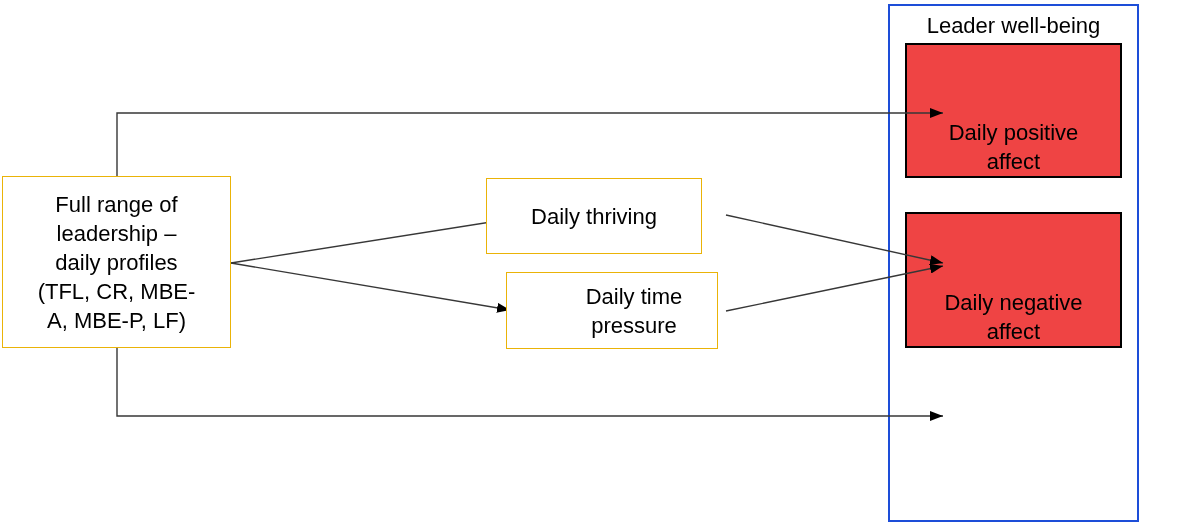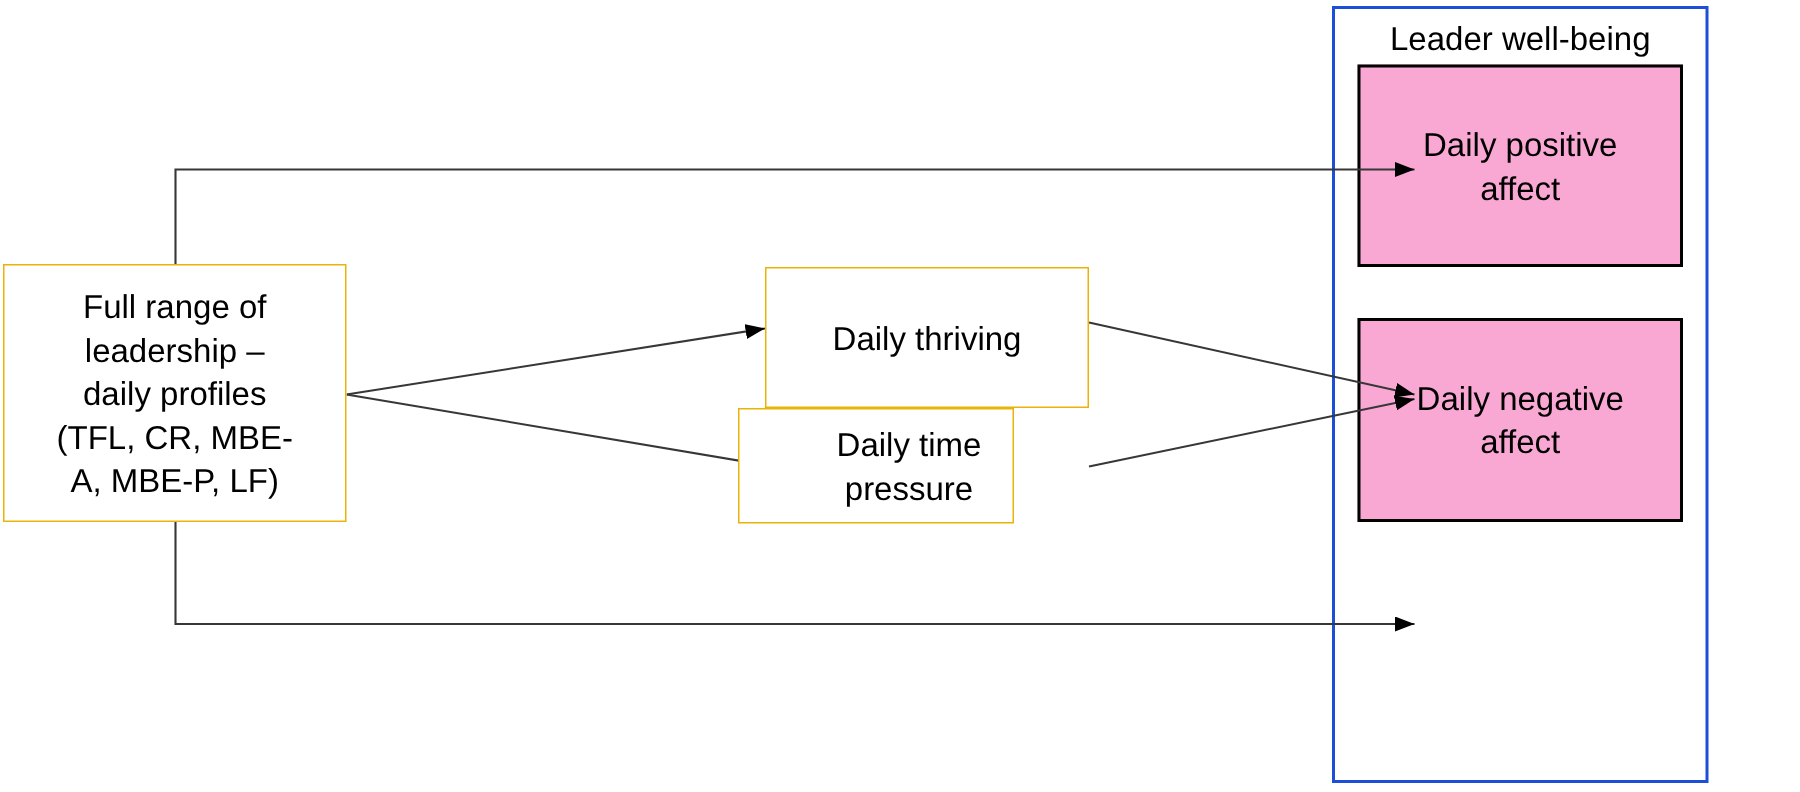--- a/index.html
+++ b/index.html
@@ -27,41 +27,41 @@
     display: flex;
     align-items: center;
     justify-content: center;
     text-align: center;
     font-size: 22px;
     line-height: 29px;
     white-space: pre-line;
   }
   .node-label { white-space: pre-line; }
   #leadership-box { left: 2px;   top: 176px; width: 229px; height: 172px; z-index: 2; }
-  #thriving-box   { left: 510px; top: 178px; width: 216px; height: 94px;  z-index: 2; }
-  #timepressure-box { left: 492px; top: 272px; width: 184px; height: 77px; z-index: 2; padding-left: 44px; }
+  #thriving-box   { left: 486px; top: 178px; width: 216px; height: 76px;  z-index: 2; }
+  #timepressure-box { left: 506px; top: 272px; width: 212px; height: 77px; z-index: 2; padding-left: 44px; }
   #wellbeing-container {
     position: absolute;
     left: 888px; top: 4px; width: 251px; height: 518px;
     background: #ffffff;
     border: 2px solid #1d4ed8;
     z-index: 0;
   }
   #wellbeing-title {
     margin-top: 5px;
     text-align: center;
     font-size: 22px;
     line-height: 30px;
   }
   .inner-node {
     position: absolute;
-    background: #f9a8d4;
+    background: #ef4444;
     border: 2px solid #000000;
     display: flex;
-    align-items: center;
+    align-items: flex-end;
     justify-content: center;
     text-align: center;
     font-size: 22px;
     line-height: 29px;
     white-space: pre-line;
   }
   #positive-affect-box      { left: 15px; top: 37px;  width: 217px; height: 135px; }
   #negative-affect-box      { left: 15px; top: 190px; width: 217px; height: 136px; margin-top: 16px; }
   #emotional-exhaustion-box { left: 15px; top: 342px; width: 217px; height: 135px; }
   .connector { stroke: #373737; stroke-width: 1.4; fill: none; }

